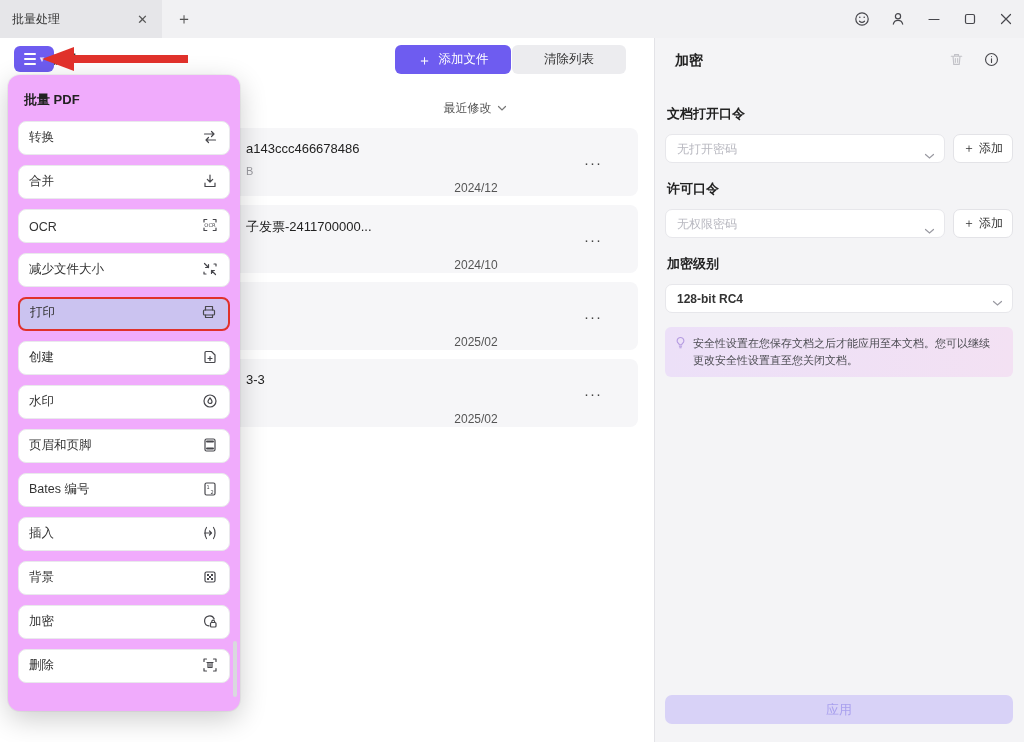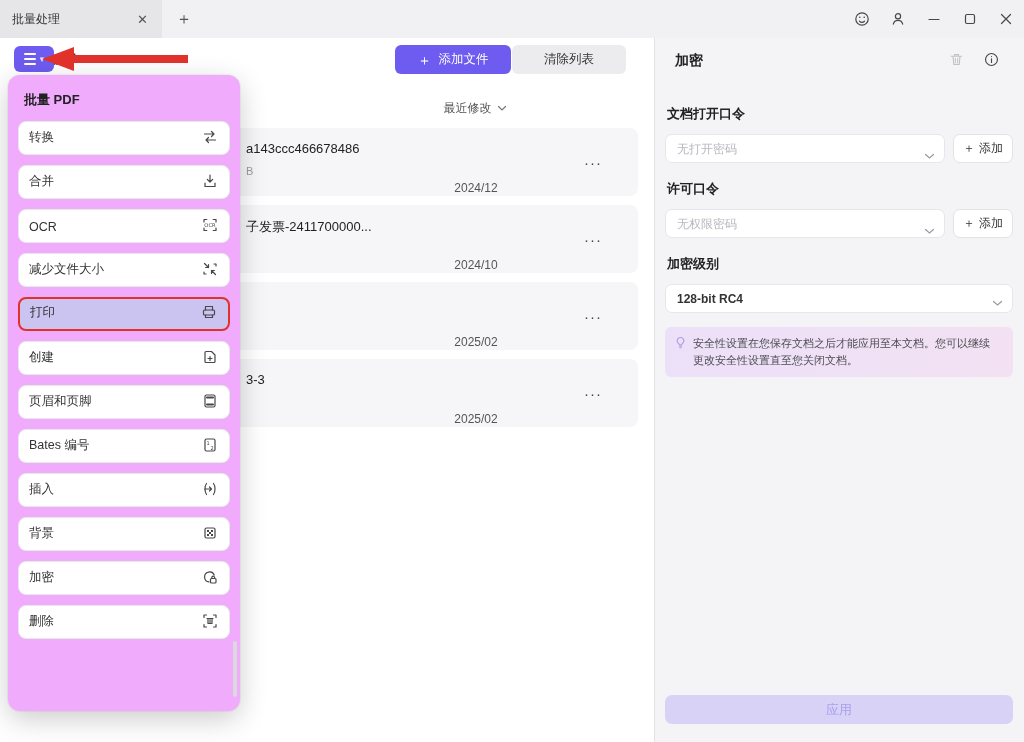--- a/index.html
+++ b/index.html
@@ -290,20 +290,29 @@
     <div class="menu-item">
       <span>创建</span>
       <span class="mi-icon">
         <svg width="18" height="18" viewBox="0 0 18 18" class="svgicon">
             <path d="M10.5 3.5H5a1 1 0 0 0-1 1v9a1 1 0 0 0 1 1h8a1 1 0 0 0 1-1V7l-3.5-3.5z"></path>
             <path d="M9 8.5v4M7 10.5h4"></path>
           </svg>
       </span>
     </div>
     <div class="menu-item">
+      <span>水印</span>
+      <span class="mi-icon">
+        <svg width="18" height="18" viewBox="0 0 18 18" class="svgicon">
+            <circle cx="9" cy="9" r="6"></circle>
+            <path d="M9 5.8c1.2 1.6 2 2.5 2 3.7a2 2 0 0 1-4 0c0-1.2.8-2.1 2-3.7z"></path>
+          </svg>
+      </span>
+    </div>
+    <div class="menu-item">
       <span>页眉和页脚</span>
       <span class="mi-icon">
         <svg width="18" height="18" viewBox="0 0 18 18" class="svgicon">
             <rect x="4" y="3" width="10" height="12" rx="1.5"></rect>
             <path d="M6 5.6h6M6 12.4h6" stroke-width="2"></path>
           </svg>
       </span>
     </div>
     <div class="menu-item">
       <span>Bates 编号</span>

